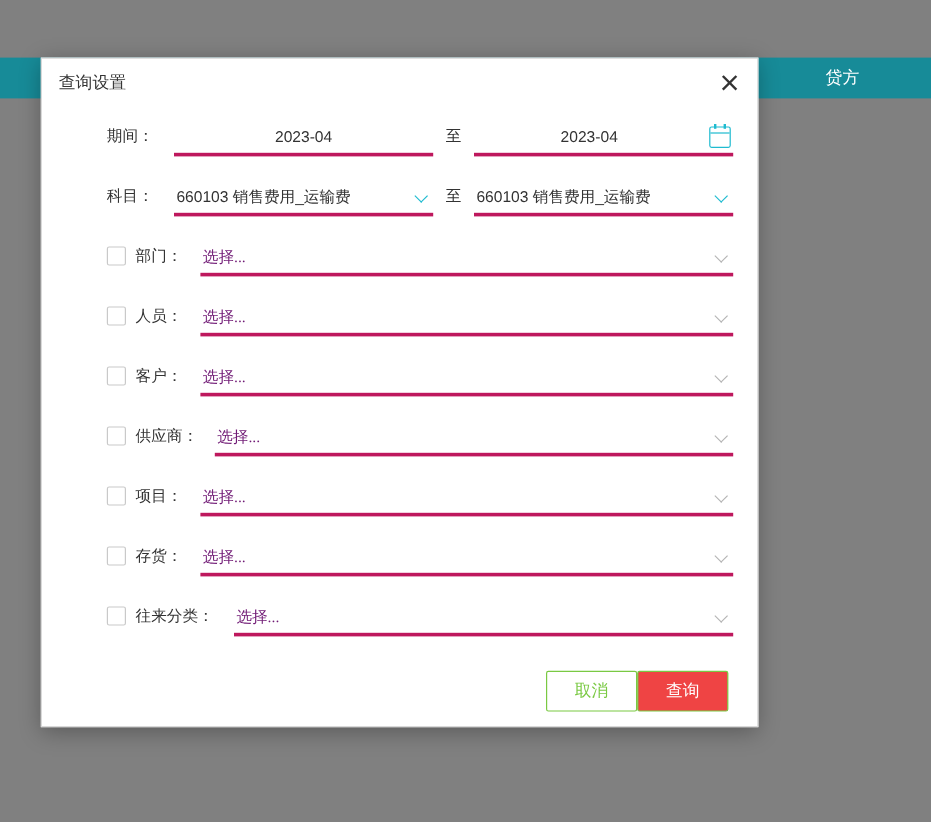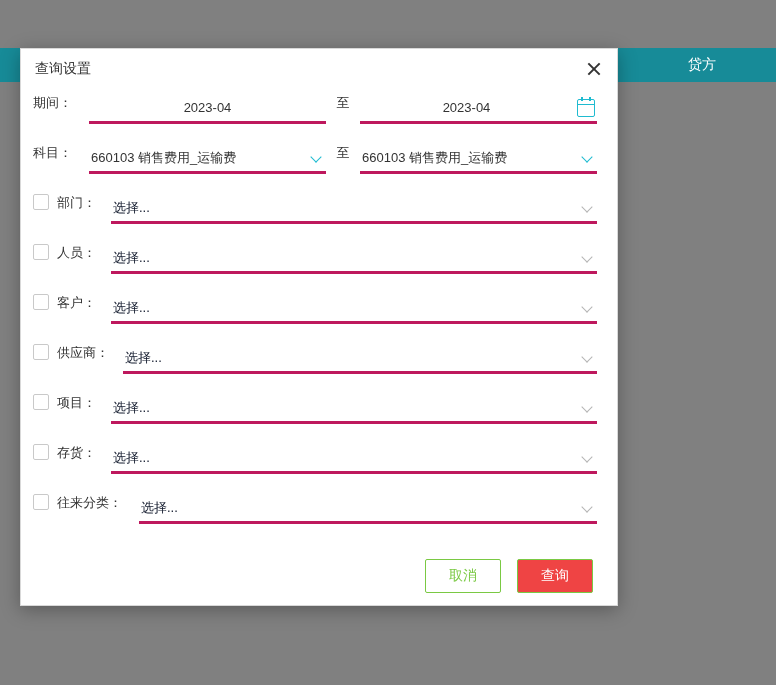--- a/index.html
+++ b/index.html
@@ -9,21 +9,21 @@
   .topbar {
     position: absolute; left: 0; right: 0; top: 48px; height: 34px;
     background: #178b98;
     display: flex; justify-content: flex-end; align-items: center;
     padding-right: 40px;
   }
   .topbar-text { color: #fff; font-size: 14px; margin-right: 20px; }
 
   .modal {
     position: absolute;
-    left: 20px; top: 48px;
+    left: 34px; top: 48px;
     width: 598px; height: 558px;
     background: #fff;
     border: 1px solid #d9d9d9;
     box-shadow: 0 4px 18px rgba(0,0,0,0.30);
     display: flex; flex-direction: column;
   }
 
   .modal-header {
     height: 42px; display: flex; align-items: center; justify-content: space-between;
     padding: 0 14px;
@@ -44,24 +44,24 @@
     padding: 6px 20px 0 12px;
     overflow-y: auto;
   }
   
   .modal-body::-webkit-scrollbar { width: 14px; }
   .modal-body::-webkit-scrollbar-track { background: #f2f2f2; }
   .modal-body::-webkit-scrollbar-thumb { background: #c7c7c7; }
 
   .modal-footer {
     height: 62px; display: flex; align-items: center; justify-content: flex-end;
-    padding-right: 24px; gap: 16px;
-  }
-
-  .row { display: flex; align-items: flex-start; min-height: 48px; padding-bottom: 6px; font-size: 13px; color: #333; }
+    padding-right: 24px; 
+  }
+
+  .row { display: flex; align-items: center; min-height: 48px; padding-bottom: 6px; font-size: 13px; color: #333; margin-left: 42px; }
   .row + .row { margin-top: 2px; }
 
   .label { width: 56px; flex: 0 0 auto; padding-bottom: 4px; }
 
   .field {
     flex: 1 1 0; border-bottom: 3px solid #be185d;
     height: 30px; display: flex; align-items: center;
     padding: 0 2px;
     position: relative;
     color: #333;
@@ -89,21 +89,21 @@
   .cal-icon::before { left: 3px; }
   .cal-icon::after  { right: 3px; }
   .cal-icon .bar { position:absolute; left:0; right:0; top:4px; height:1.6px; background:#1fbbd0; }
 
   .chk {
     width: 16px; height: 16px; border: 1px solid #c9c9c9; border-radius: 2px;
     margin-right: 8px; flex: 0 0 auto; margin-bottom: 4px; cursor: pointer;
   }
   .chk-label { padding-bottom: 4px; margin-right: 14px; min-width: 40px; }
 
-  .placeholder { color: #0f172a; }
+  .placeholder { color: #701a75; font-family: Liberation Serif, serif; }
 
   .btn {
     min-width: 76px; height: 34px; border-radius: 2px; font-size: 14px;
     display: inline-flex; align-items: center; justify-content: center; cursor: pointer;
   }
   .btn-outline { border: 1px solid #7ac943; background: #fff; color: #7ac943; }
   .btn-primary { border: 1px solid #7ac943; background: #ef4444; color: #fff; }
 
   .period-field { text-align: center; }
   .period-field .val { text-align: center; }

